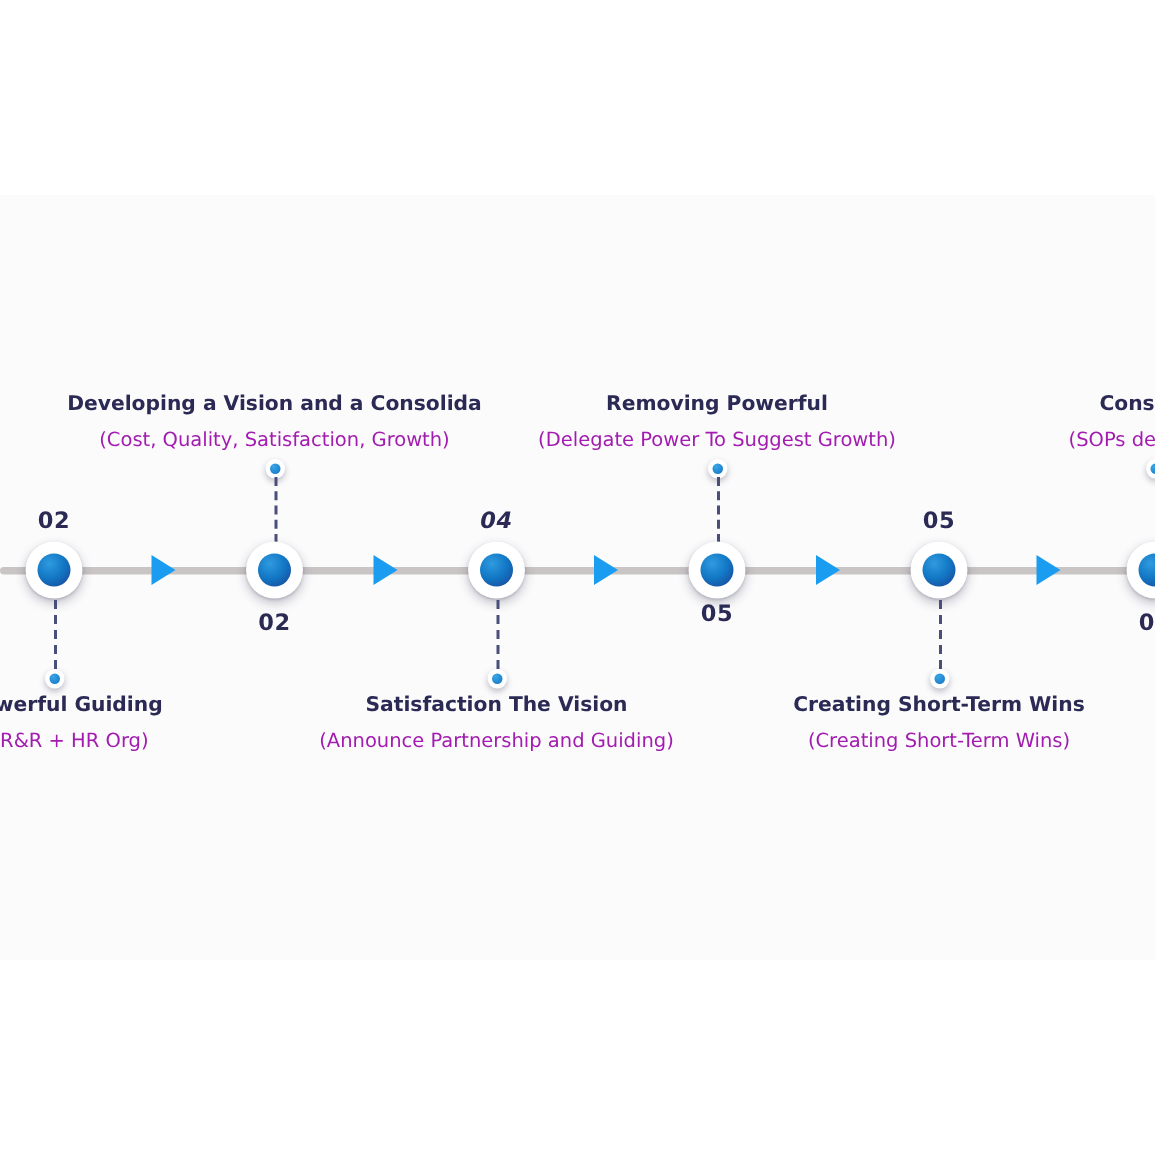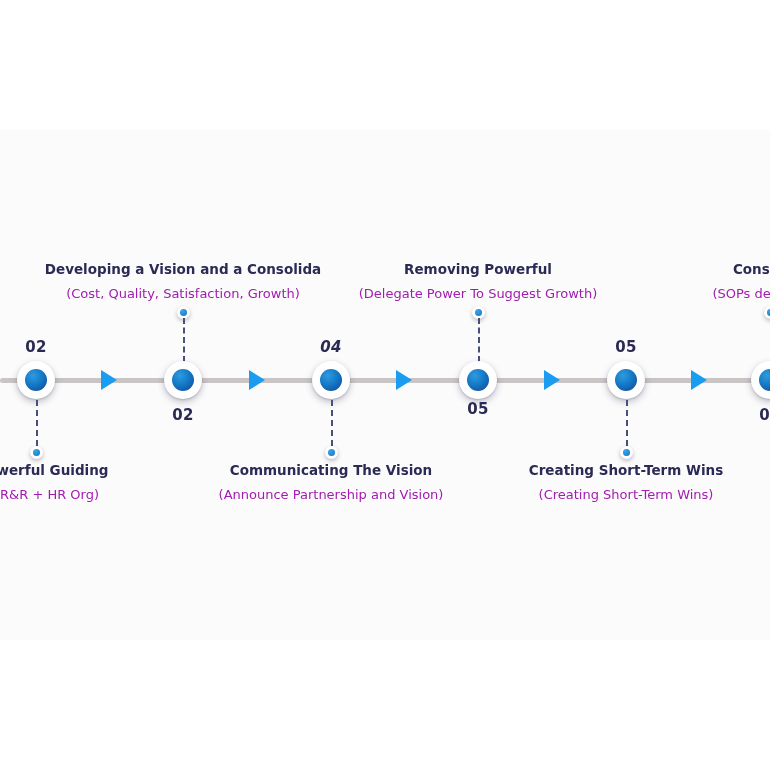--- a/index.html
+++ b/index.html
@@ -93,22 +93,22 @@
 
     <div class="num" style="left:331px;top:338px;font-style:italic;">04</div>
     <div class="node" style="left:331px;">
       <span class="core"></span>
     </div>
     <div class="conn down" style="left:331px;top:400px;height:46px;"></div>
     <div class="enddot" style="left:331px;top:446px;">
         <i></i>
       </div>
     <div class="txt" style="left:331px;top:461px;">
-      <div class="t">Communicating The Vision</div>
-      <div class="s">(Announce Partnership and Vision)</div>
+      <div class="t">Satisfaction The Vision</div>
+      <div class="s">(Announce Partnership and Guiding)</div>
     </div>
 
     <div class="arrow" style="left:396px;"></div>
 
     <div class="txt" style="left:478px;top:260px;">
       <div class="t">Removing Powerful</div>
       <div class="s">(Delegate Power To Suggest Growth)</div>
     </div>
     <div class="enddot" style="left:478px;top:306px;">
         <i></i>

